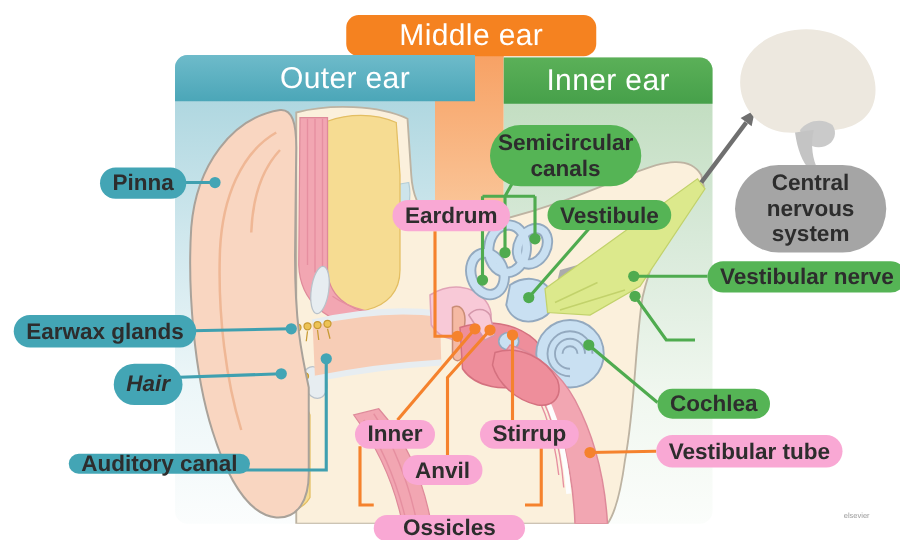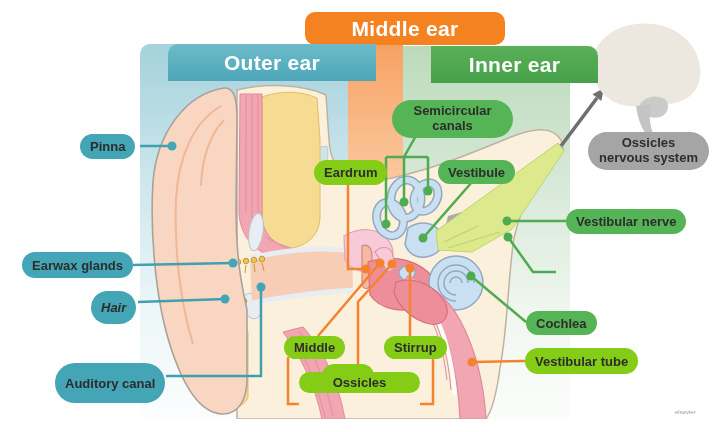--- a/index.html
+++ b/index.html
@@ -6,46 +6,46 @@
   #stage{position:relative;width:720px;height:432px;background:#ffffff;overflow:hidden;
          font-family:"Liberation Sans","DejaVu Sans",sans-serif;}
   .panel{position:absolute;z-index:1;}
   .panel-outer{left:140px;top:44px;width:208px;height:375px;border-radius:10px 0 0 10px;
     background:linear-gradient(180deg,#a5d2dc 0%,#cfe7ed 38%,#ecf6f8 70%,#fbfdfd 100%);}
   .panel-strip{left:348px;top:43px;width:55px;height:376px;
     background:linear-gradient(180deg,#f7a164 0%,#fac79b 35%,#fbe4cb 65%,#fdf5ea 100%);}
   .panel-inner{left:403px;top:46px;width:167px;height:373px;border-radius:0 10px 10px 0;
     background:linear-gradient(180deg,#bcdaba 0%,#d9eada 40%,#f0f7ef 72%,#fbfdfb 100%);}
   .hdr{position:absolute;z-index:4;display:flex;align-items:center;justify-content:center;
-    color:#ffffff;font-weight:bold;font-size:21px;letter-spacing:.3px;margin-left:28px;}
+    color:#ffffff;font-weight:normal;font-size:24px;letter-spacing:.3px;}
   .hdr-outer{left:140px;top:44px;width:208px;height:37px;border-radius:10px 0 0 0;
-    background:linear-gradient(180deg,#6ebbca 0%,#4ba6b8 100%);}
+    background:linear-gradient(180deg,#6ebbca 0%,#4ba6b8 100%);padding-left:32px;}
   .hdr-middle{left:277px;top:12px;width:200px;height:33px;border-radius:10px;background:#f58220;}
   .hdr-inner{left:403px;top:46px;width:167px;height:37px;border-radius:0 10px 0 0;
     background:linear-gradient(180deg,#5bb058 0%,#46a04a 100%);}
   svg.art{position:absolute;left:0;top:0;z-index:2;}
   .pill{position:absolute;z-index:5;display:flex;align-items:center;justify-content:center;
-    border-radius:999px;font-weight:bold;font-size:13px;color:#2d2d2d;padding:0 10px;
+    border-radius:999px;font-weight:bold;font-size:18px;color:#2d2d2d;padding:0 10px;
     white-space:nowrap;box-sizing:border-box;}
   .pill.multi{white-space:normal;text-align:center;line-height:1.15;padding:4px 8px;}
   .teal{background:#43a5b5;}
-  .orange{background:#84cc16;}
+  .orange{background:#f9a8d4;}
   .green{background:#55b455;}
   .gray{background:#a5a5a5;}
   
   .pl-pinna{left:80px;top:134px;height:25px;text-align:right;}
-  .pl-earwax{left:22px;top:252px;height:26px;}
+  .pl-earwax{left:11px;top:252px;height:26px;}
   .pl-hair{left:91px;top:291px;height:33px;font-style:italic;}
-  .pl-auditory{left:55px;top:363px;height:40px;}
+  .pl-auditory{left:55px;top:363px;height:16px;}
   
   .pl-eardrum{left:314px;top:160px;height:25px;}
   .pl-hammer{left:284px;top:336px;height:23px;}
   .pl-anvil{left:322px;top:364px;height:24px;}
   .pl-stirrup{left:384px;top:336px;height:23px;}
-  .pl-ossicles{left:299px;top:372px;height:21px;width:121px;}
+  .pl-ossicles{left:299px;top:412px;height:21px;width:121px;}
   .pl-eustachian{left:525px;top:348px;height:26px;}
   
   .pl-semicircular{left:392px;top:100px;width:121px;}
   .pl-vestibule{left:438px;top:160px;height:24px;}
   .pl-vestibularnerve{left:566px;top:209px;height:25px;}
   .pl-cochlearnerve{left:556px;top:252px;width:126px;}
   .pl-cochlea{left:526px;top:311px;height:24px;}
   
   .pl-cns{left:588px;top:132px;width:121px;}
 </style>
@@ -213,25 +213,25 @@
   <div class="hdr hdr-middle">Middle ear</div>
   <div class="hdr hdr-outer">Outer ear</div>
   <div class="hdr hdr-inner">Inner ear</div>
 
   <div class="pill teal pl-pinna">Pinna</div>
   <div class="pill teal pl-earwax">Earwax glands</div>
   <div class="pill teal pl-hair">Hair</div>
   <div class="pill teal pl-auditory">Auditory canal</div>
 
   <div class="pill orange pl-eardrum">Eardrum</div>
-  <div class="pill orange pl-hammer">Middle</div>
+  <div class="pill orange pl-hammer">Inner</div>
   <div class="pill orange pl-anvil">Anvil</div>
   <div class="pill orange pl-stirrup">Stirrup</div>
   <div class="pill orange pl-ossicles">Ossicles</div>
   <div class="pill orange pl-eustachian">Vestibular tube</div>
 
   <div class="pill green multi pl-semicircular">Semicircular canals</div>
   <div class="pill green pl-vestibule">Vestibule</div>
   <div class="pill green pl-vestibularnerve">Vestibular nerve</div>
   <div class="pill green pl-cochlea">Cochlea</div>
 
-  <div class="pill gray multi pl-cns">Ossicles nervous system</div>
+  <div class="pill gray multi pl-cns">Central nervous system</div>
 </div>
 
 </body></html>

